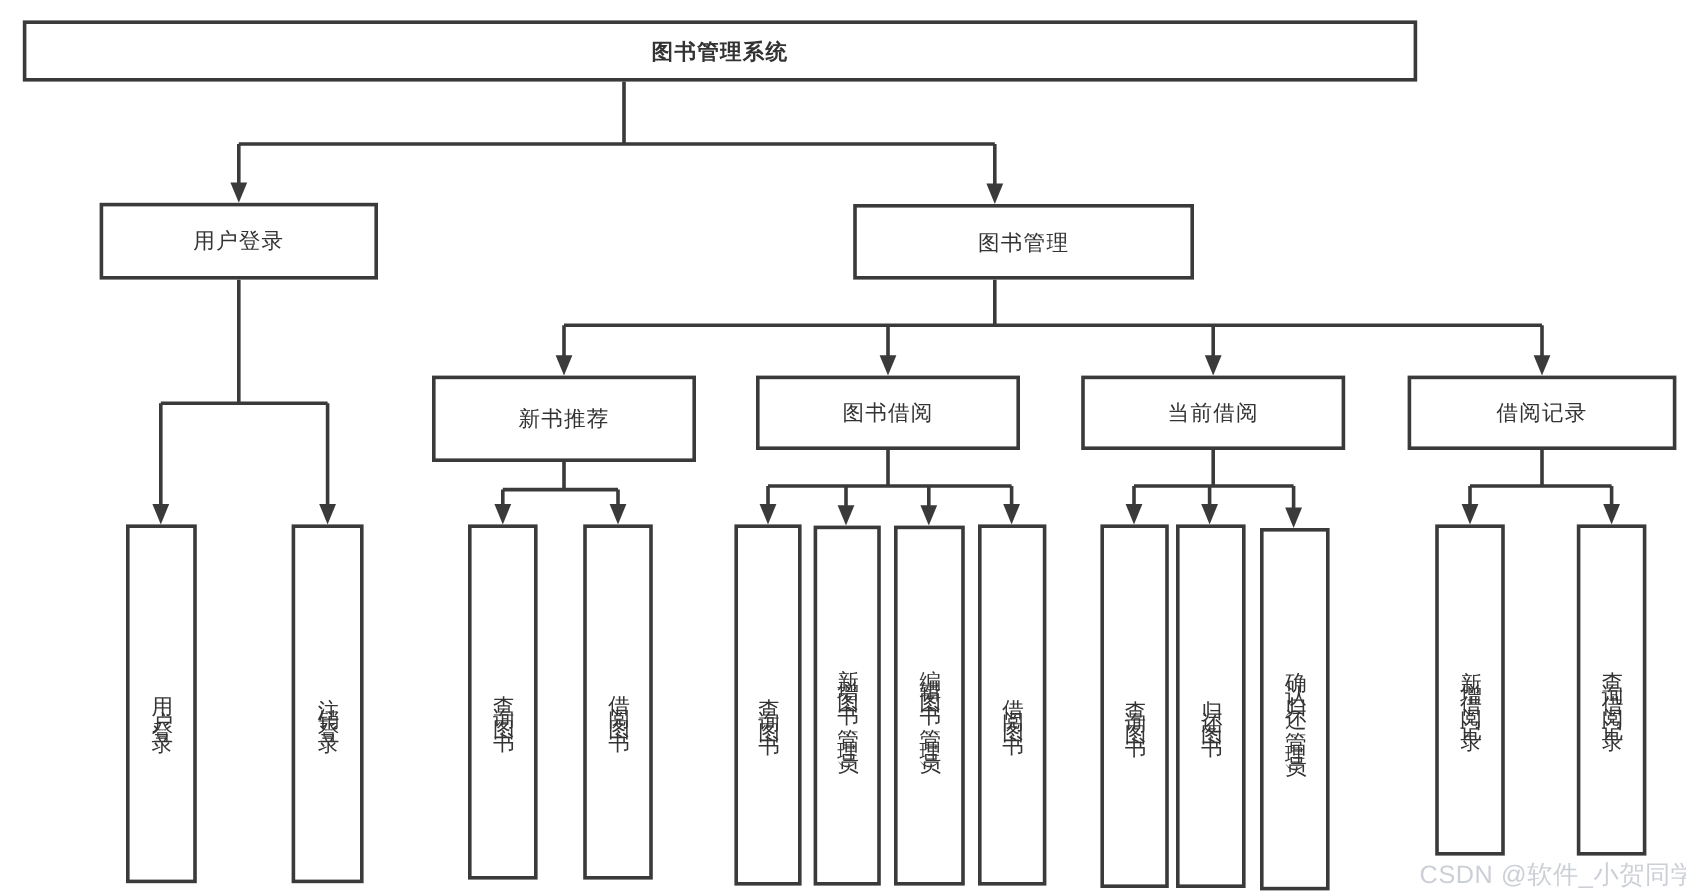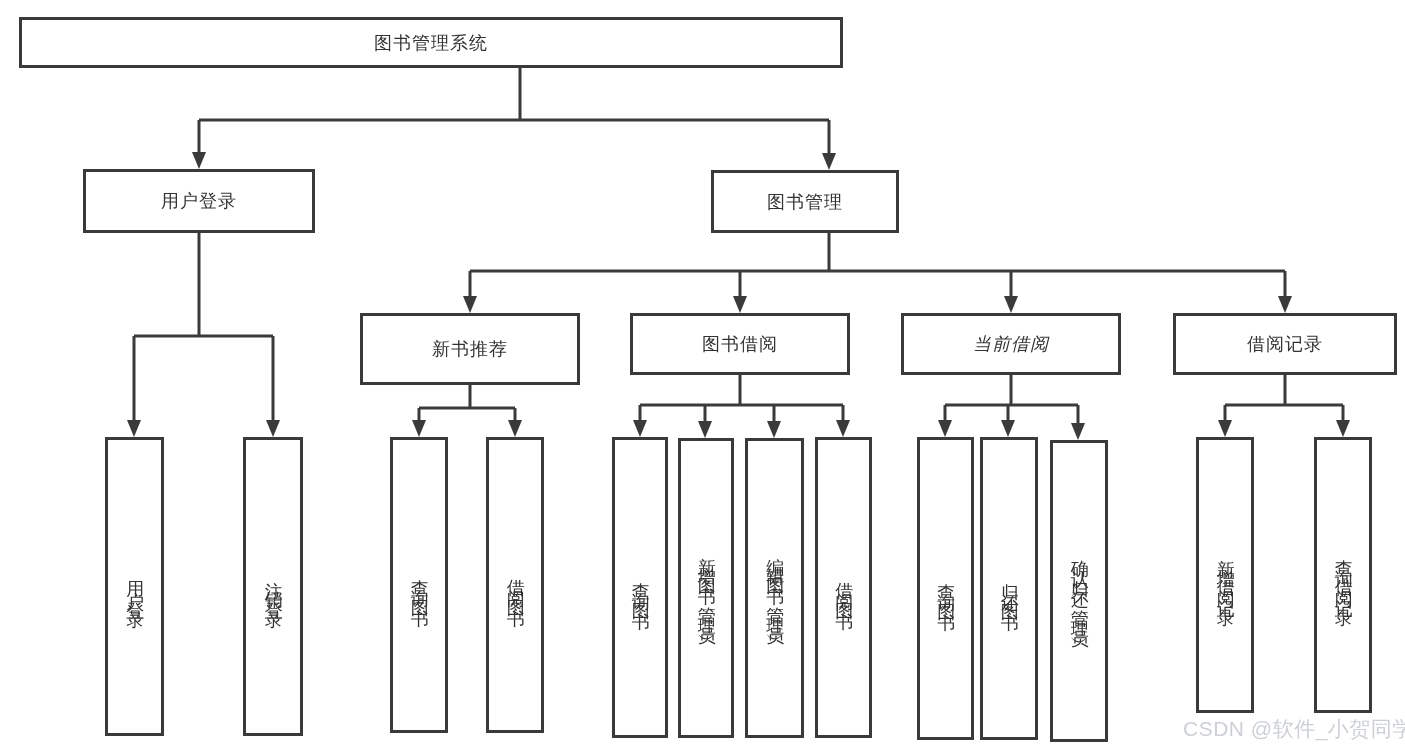--- a/index.html
+++ b/index.html
@@ -69,38 +69,38 @@
     <polygon points="1001,420 1015,420 1008,437"></polygon>
     <polygon points="1071,423 1085,423 1078,440"></polygon>
   </g>
   <g>
     <path d="M1285 375 V405 M1225 405 H1343 M1225 405 V422 M1343 405 V422"></path>
     <polygon points="1218,420 1232,420 1225,437"></polygon>
     <polygon points="1336,420 1350,420 1343,437"></polygon>
   </g>
 </svg>
 
-<div class="node" style="left:19px; top:17px; width:824px; height:51px;">
+<div class="node" style="left:19px; top:17px; width:1162px; height:51px;font-weight:bold;">
   <span>图书管理系统</span>
 </div>
 
 <div class="node" style="left:83px; top:169px; width:232px; height:64px;">
   <span>用户登录</span>
 </div>
-<div class="node" style="left:711px; top:170px; width:188px; height:63px;">
+<div class="node" style="left:711px; top:170px; width:284px; height:63px;">
   <span>图书管理</span>
 </div>
 
 <div class="node" style="left:360px; top:313px; width:220px; height:72px;">
   <span>新书推荐</span>
 </div>
 <div class="node" style="left:630px; top:313px; width:220px; height:62px;">
   <span>图书借阅</span>
 </div>
-<div class="node" style="left:901px; top:313px; width:220px; height:62px;font-style:italic;">
+<div class="node" style="left:901px; top:313px; width:220px; height:62px;">
   <span>当前借阅</span>
 </div>
 <div class="node" style="left:1173px; top:313px; width:224px; height:62px;text-align:center;">
   <span>借阅记录</span>
 </div>
 
 <div class="node leaf" style="left:105px; top:437px; width:59px; height:299px;">
   <span>用户登录</span>
 </div>
 <div class="node leaf" style="left:243px; top:437px; width:60px; height:299px;">

